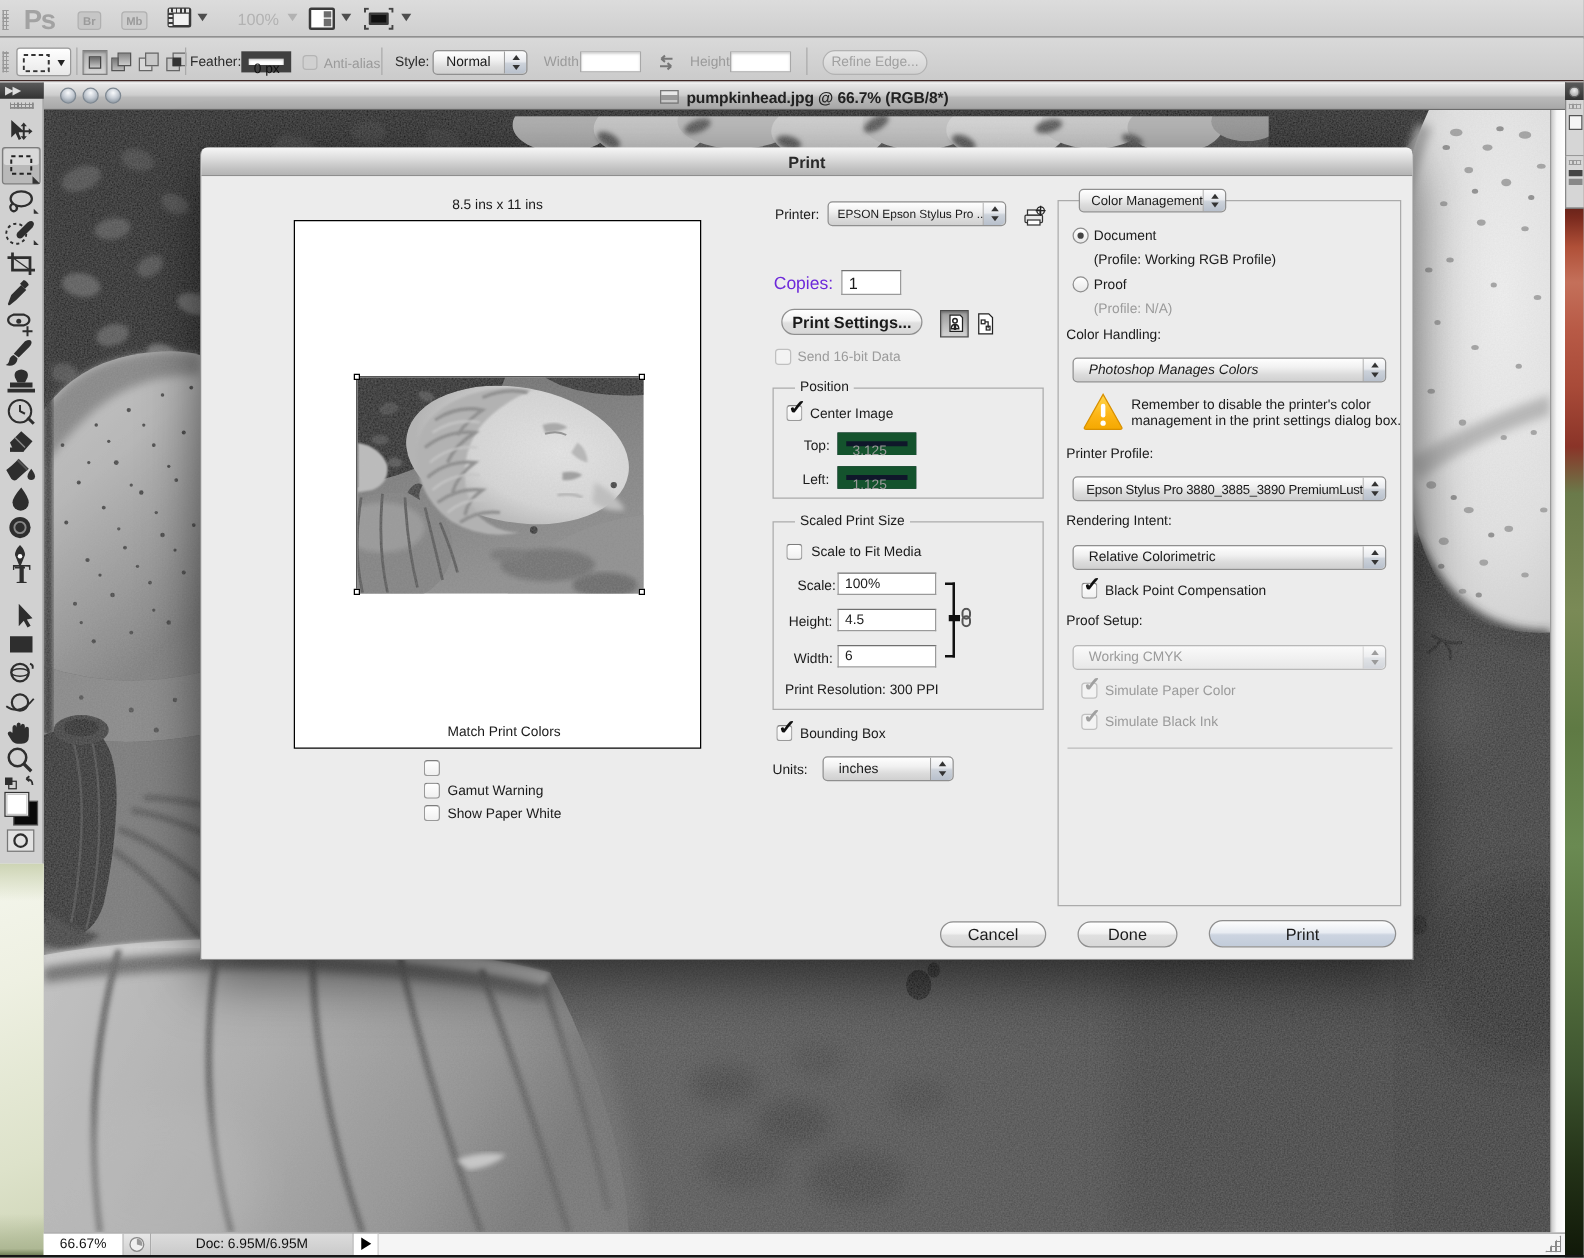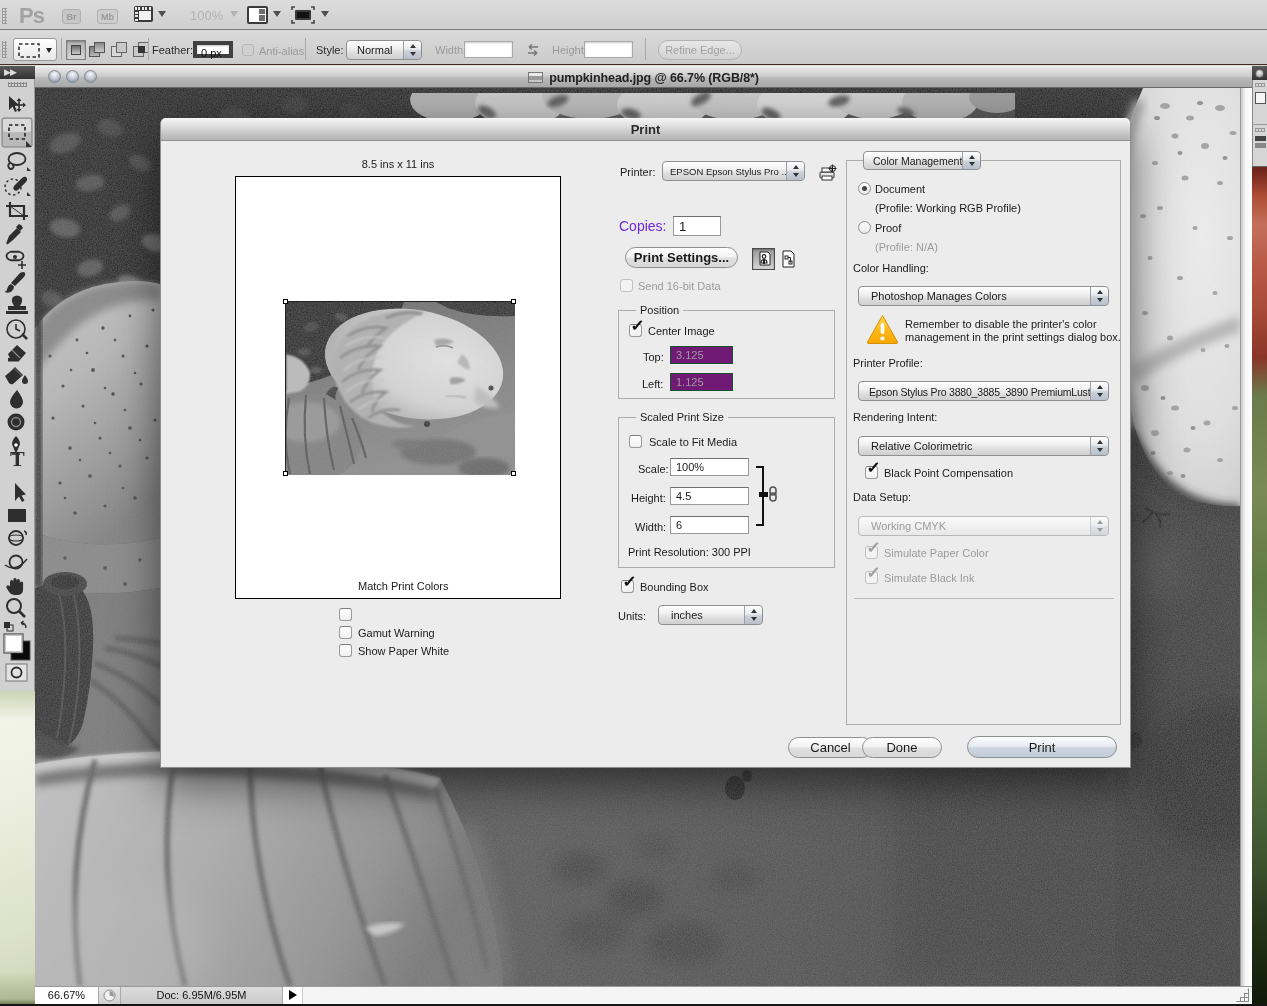--- a/index.html
+++ b/index.html
@@ -31,21 +31,21 @@
 
 #dialog { left:160px; top:118px; width:971px; height:650px; background:#ececec;
   border:1px solid #8e8e8e; border-top:none; border-radius:6px 6px 0 0;
   box-shadow:0 15px 45px rgba(0,0,0,0.55); }
 #dlg-title { left:0; top:0; width:969px; height:23px; border-radius:5px 5px 0 0;
   background:linear-gradient(#f7f7f7 0%,#d9d9d9 45%,#c3c3c3 75%,#b4b4b4 100%);
   border-bottom:1px solid #8e8e8e; text-align:center; font-size:13px; font-weight:bold; color:#2a2a2a; line-height:23px;}
 .lab { font-size:11px; color:#1a1a1a; white-space:nowrap; }
 .glab { font-size:11px; color:#9b9b9b; white-space:nowrap; }
 .field { background:#fff; border:1px solid #9a9a9a; border-top:1px solid #6f6f6f; font-size:11px; color:#1a1a1a; }
-.gfield { background:#701a75; border:1px solid #14532d; font-size:11px; color:#9b9b9b; }
+.gfield { background:#0f172a; border:7px solid #14532d; font-size:11px; color:#9b9b9b; }
 .groupbox { border:1px solid #ababab; }
 .cb { width:13px; height:13px; background:linear-gradient(#ffffff,#f0f0f0); border:1px solid #9a9a9a; border-top-color:#7d7d7d; border-radius:3px; }
 .cbg { width:13px; height:13px; background:#f3f3f3; border:1px solid #c0c0c0; border-radius:3px; }
 .check { font-size:16px; font-weight:bold; color:#111; transform:scaleX(1.1); }
 .popup { background:linear-gradient(#ffffff 0%,#f0f0f0 40%,#dcdcdc 70%,#d0d0d0 100%); border:1px solid #8f8f8f; border-radius:4px; font-size:11px; color:#1a1a1a; overflow:hidden; }
 .popupg { background:linear-gradient(#fafafa,#e8e8e8); border:1px solid #b8b8b8; border-radius:4px; font-size:11px; color:#9b9b9b; overflow:hidden; }
 .popup span, .popupg span { white-space:nowrap; }
 .arrows { position:absolute; right:0; top:0; bottom:0; width:18px; border-left:1px solid #9f9f9f; border-radius:0 4px 4px 0;
   background:linear-gradient(#fdfdfd 0%,#e8eaee 45%,#ccd2da 55%,#b8c0cc 100%); }
 .arr { position:absolute; left:50%; transform:translateX(-50%); width:0; height:0; border-left:3.5px solid transparent; border-right:3.5px solid transparent; }
@@ -105,21 +105,21 @@
   <div class="abs" style="left:0;top:4px;width:11px;height:11px;background:#d8d8d8;border:1px solid #666;"></div>
   <div class="abs" style="left:5px;top:0;width:11px;height:11px;background:#c8c8c8;border:1px solid #666;"></div>
 </div>
 <div class="abs" style="left:133px;top:42px;width:17px;height:17px;">
   <div class="abs" style="left:0;top:4px;width:11px;height:11px;background:#c8c8c8;border:1px solid #666;"></div>
   <div class="abs" style="left:5px;top:0;width:11px;height:11px;background:#ccc;border:1px solid #666;"></div>
   <div class="abs" style="left:5px;top:4px;width:7px;height:7px;background:#333;"></div>
 </div>
 <div class="abs sep" style="left:148px;top:38px;height:22px;"></div>
 <div class="abs dlabel" style="left:152px;top:44px;color:#2a2a2a;">Feather:</div>
-<div class="abs" style="left:193px;top:41px;width:40px;height:17px;background:#fff;border:4px solid #404040;box-shadow:inset 0 1px 2px rgba(0,0,0,0.25);font-size:11px;color:#111;padding:2px 0 0 4px;">0 px</div>
+<div class="abs" style="left:193px;top:41px;width:40px;height:17px;background:#fff;border:6px solid #404040;box-shadow:inset 0 1px 2px rgba(0,0,0,0.25);font-size:11px;color:#111;padding:2px 0 0 4px;">0 px</div>
 <div class="abs" style="left:242px;top:44px;width:12px;height:12px;background:#d0d0d0;border:1px solid #b4b4b4;border-radius:3px;"></div>
 <div class="abs glabel" style="left:259px;top:45px;">Anti-alias</div>
 <div class="abs sep" style="left:305px;top:38px;height:22px;"></div>
 <div class="abs dlabel" style="left:316px;top:44px;color:#2a2a2a;">Style:</div>
 <div class="abs popup" style="left:346px;top:40px;width:76px;height:20px;">
     <span style="position:absolute;left:10px;top:3px;">Normal</span>
     <span class="arrows">
       <span class="arr up"></span>
       <span class="arr dn"></span>
     </span>
@@ -750,21 +750,21 @@
   <div class="abs radio" style="left:697px;top:64px;">
       <span style="position:absolute;left:3px;top:3px;width:5px;height:5px;border-radius:50%;background:#444;"></span>
     </div>
   <div class="abs lab" style="left:714px;top:65px;text-align:center;">Document</div>
   <div class="abs lab" style="left:714px;top:84px;">(Profile: Working RGB Profile)</div>
   <div class="abs radio" style="left:697px;top:103px;"></div>
   <div class="abs lab" style="left:714px;top:104px;">Proof</div>
   <div class="abs glab" style="left:714px;top:123px;">(Profile: N/A)</div>
   <div class="abs lab" style="left:692px;top:144px;">Color Handling:</div>
   <div class="abs popup" style="left:697px;top:168px;width:251px;height:20px;">
-      <span style="position:absolute;left:12px;top:3px;">Photoshop Manages Colors</span>
+      <span style="position:absolute;left:12px;top:3px;font-style:italic;">Photoshop Manages Colors</span>
       <span class="arrows">
         <span class="arr up"></span>
         <span class="arr dn"></span>
       </span>
     </div>
   <div class="abs" id="warntri" style="left:705px;top:196px;width:33px;height:31px;">
     <svg width="33" height="31" viewBox="0 0 33 31">
       <defs>
           <linearGradient id="wg" x1="0" y1="0" x2="0" y2="1">
         <stop offset="0" stop-color="#ffd84d"></stop>
@@ -791,32 +791,32 @@
   <div class="abs popup" style="left:697px;top:318px;width:251px;height:20px;">
       <span style="position:absolute;left:12px;top:3px;">Relative Colorimetric</span>
       <span class="arrows">
         <span class="arr up"></span>
         <span class="arr dn"></span>
       </span>
     </div>
   <div class="abs cb" style="left:704px;top:348px;"></div>
     <div class="abs check" style="left:706px;top:340px;">✓</div>
   <div class="abs lab" style="left:723px;top:349px;">Black Point Compensation</div>
-  <div class="abs lab" style="left:692px;top:373px;">Data Setup:</div>
+  <div class="abs lab" style="left:692px;top:373px;">Proof Setup:</div>
   <div class="abs popupg" style="left:697px;top:398px;width:251px;height:20px;">
       <span style="position:absolute;left:12px;top:3px;">Working CMYK</span>
       <span class="arrows" style="opacity:0.45;">
         <span class="arr up"></span>
         <span class="arr dn"></span>
       </span>
     </div>
   <div class="abs cbg" style="left:704px;top:428px;"></div>
     <div class="abs check" style="left:706px;top:420px;color:#a0a0a0;">✓</div>
   <div class="abs glab" style="left:723px;top:429px;">Simulate Paper Color</div>
   <div class="abs cbg" style="left:704px;top:453px;"></div>
     <div class="abs check" style="left:706px;top:445px;color:#a0a0a0;">✓</div>
   <div class="abs glab" style="left:723px;top:454px;">Simulate Black Ink</div>
   <div class="abs" style="left:693px;top:480px;width:260px;height:1px;background:#bbb;"></div>
 
-  <div class="abs btn" style="left:591px;top:619px;width:85px;height:21px;line-height:20px;margin-left:36px;">Cancel</div>
+  <div class="abs btn" style="left:591px;top:619px;width:85px;height:21px;line-height:20px;">Cancel</div>
   <div class="abs btn" style="left:701px;top:619px;width:80px;height:21px;line-height:20px;">Done</div>
   <div class="abs btn" style="left:806px;top:618px;width:150px;height:22px;line-height:21px;background:linear-gradient(#fdfdfd 0%,#e8ecf2 45%,#ccd4e0 55%,#c2ccda 100%);">Print</div>
 </div>
 
 </body></html>

